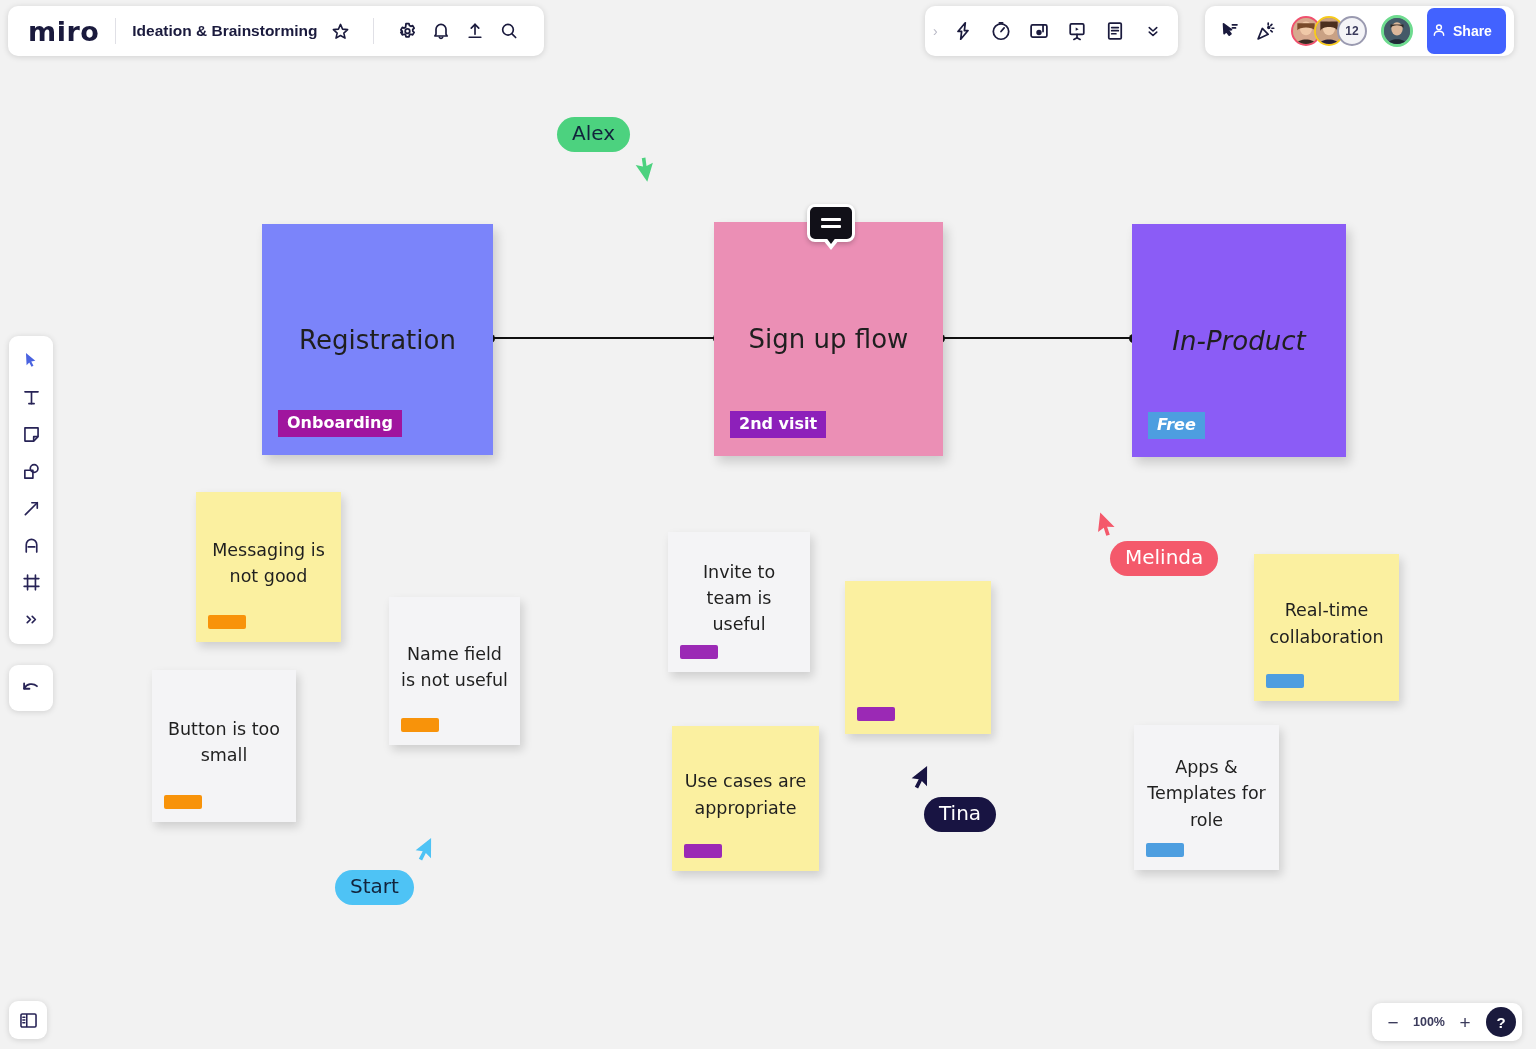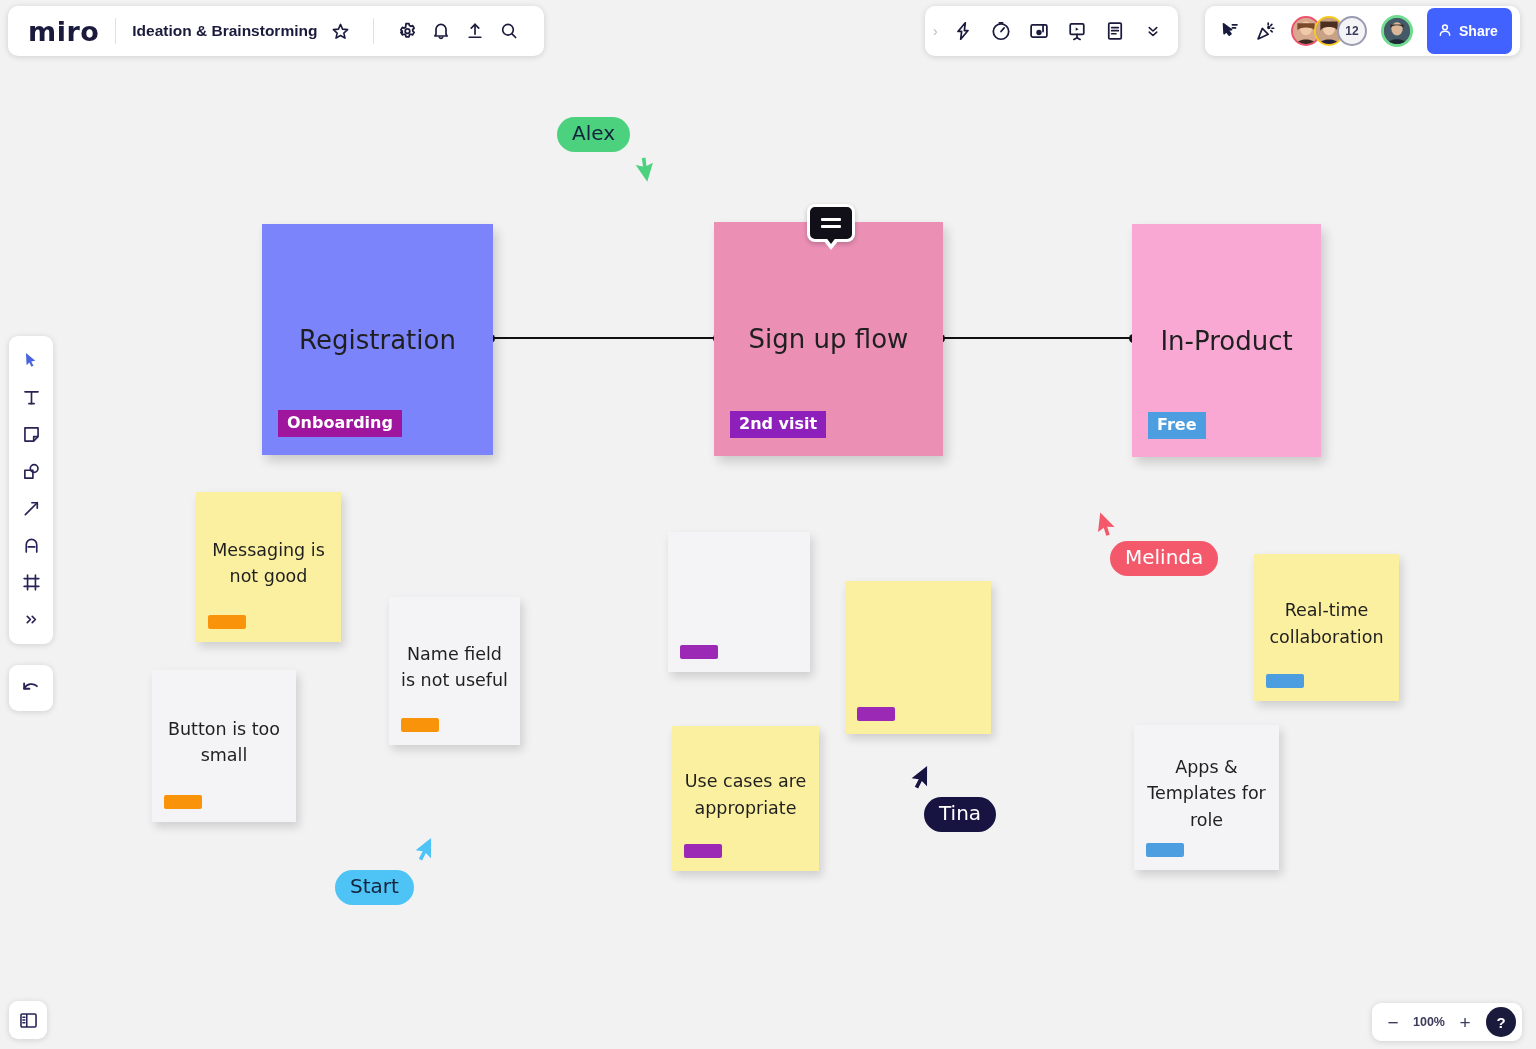--- a/index.html
+++ b/index.html
@@ -82,21 +82,21 @@
   .av-yel   { border-color:#f7cb1b; background:#b98a62; }
   .av-count { border-color:#9a9ab0; background:#f4f4f7; color:#3b3b5c; }
   .avatar-solo {
     width: 32px; height: 32px; border-radius:50%;
     border: 3px solid #6edb8f; background:#4e6b7a;
     margin-left: 12px; overflow:hidden; position:relative;
   }
   .face { position:absolute; inset:0; }
   .share-btn {
     margin-left: 12px;
-    height: 46px; padding: 0 14px 0 10px;
+    height: 46px; padding: 0 14px 0 4px;
     background: #4262ff; color:#fff;
     border-radius: 7px; border: none;
     display:flex; align-items:center; gap:6px;
     font-size: 14px; font-weight: 700;
     font-family: "Liberation Sans", sans-serif;
     cursor:pointer;
   }
 
   
   .left-toolbar {
@@ -436,37 +436,38 @@
         <span class="conn-dot" style="left: 189px;"></span>
       </div>
       <div class="card" style="left: 262px; top: 224px; width: 231px; height: 231px; background: rgb(123, 132, 250);">
         <div class="card-title">Registration</div>
         <div class="card-tag" style="background: rgb(160, 21, 158);">Onboarding</div>
       </div>
       <div class="card" style="left: 714px; top: 222px; width: 229px; height: 234px; background: rgb(235, 143, 181);">
         <div class="card-title">Sign up flow</div>
         <div class="card-tag" style="background: rgb(141, 32, 186);">2nd visit</div>
       </div>
-      <div class="card" style="left: 1132px; top: 224px; width: 189px; height: 233px; background: #f9a8d4;">
+      <div class="card" style="left: 1132px; top: 224px; width: 214px; height: 233px; background: #8b5cf6; font-style: italic;">
         <div class="card-title">In-Product</div>
         <div class="card-tag" style="background: rgb(77, 158, 224);">Free</div>
       </div>
       <div class="sticky" style="left: 196px; top: 492px; width: 145px; height: 150px; background: rgb(251, 240, 160);">
         <div class="sticky-text">Messaging is not good</div>
         <div class="sticky-tag" style="background: rgb(248, 147, 10);"></div>
       </div>
       <div class="sticky" style="left: 389px; top: 597px; width: 131px; height: 148px; background: rgb(244, 244, 246);">
         <div class="sticky-text">Name field is not useful</div>
         <div class="sticky-tag" style="background: rgb(248, 147, 10);"></div>
       </div>
       <div class="sticky" style="left: 152px; top: 670px; width: 144px; height: 152px; background: rgb(244, 244, 246);">
         <div class="sticky-text">Button is too small</div>
         <div class="sticky-tag" style="background: rgb(248, 147, 10);"></div>
       </div>
       <div class="sticky" style="left: 668px; top: 532px; width: 142px; height: 140px; background: rgb(244, 244, 246);">
+        <div class="sticky-text">Invite to team is useful</div>
         <div class="sticky-tag" style="background: rgb(155, 41, 181);"></div>
       </div>
       <div class="sticky" style="left: 845px; top: 581px; width: 146px; height: 153px; background: rgb(251, 240, 160);">
         <div class="sticky-tag" style="background: rgb(155, 41, 181);"></div>
       </div>
       <div class="sticky" style="left: 672px; top: 726px; width: 147px; height: 145px; background: rgb(251, 240, 160);">
         <div class="sticky-text">Use cases are appropriate</div>
         <div class="sticky-tag" style="background: rgb(155, 41, 181);"></div>
       </div>
       <div class="sticky" style="left: 1254px; top: 554px; width: 145px; height: 147px; background: rgb(251, 240, 160);">

